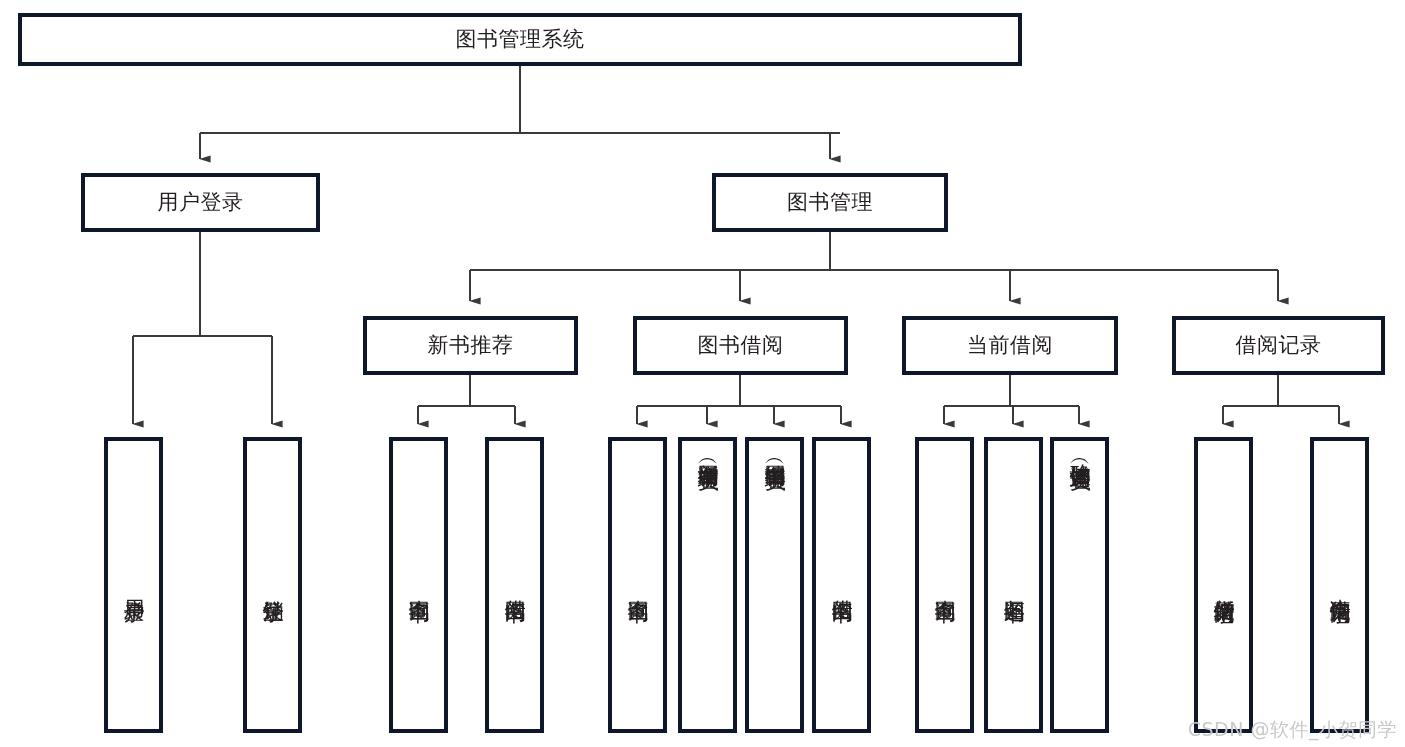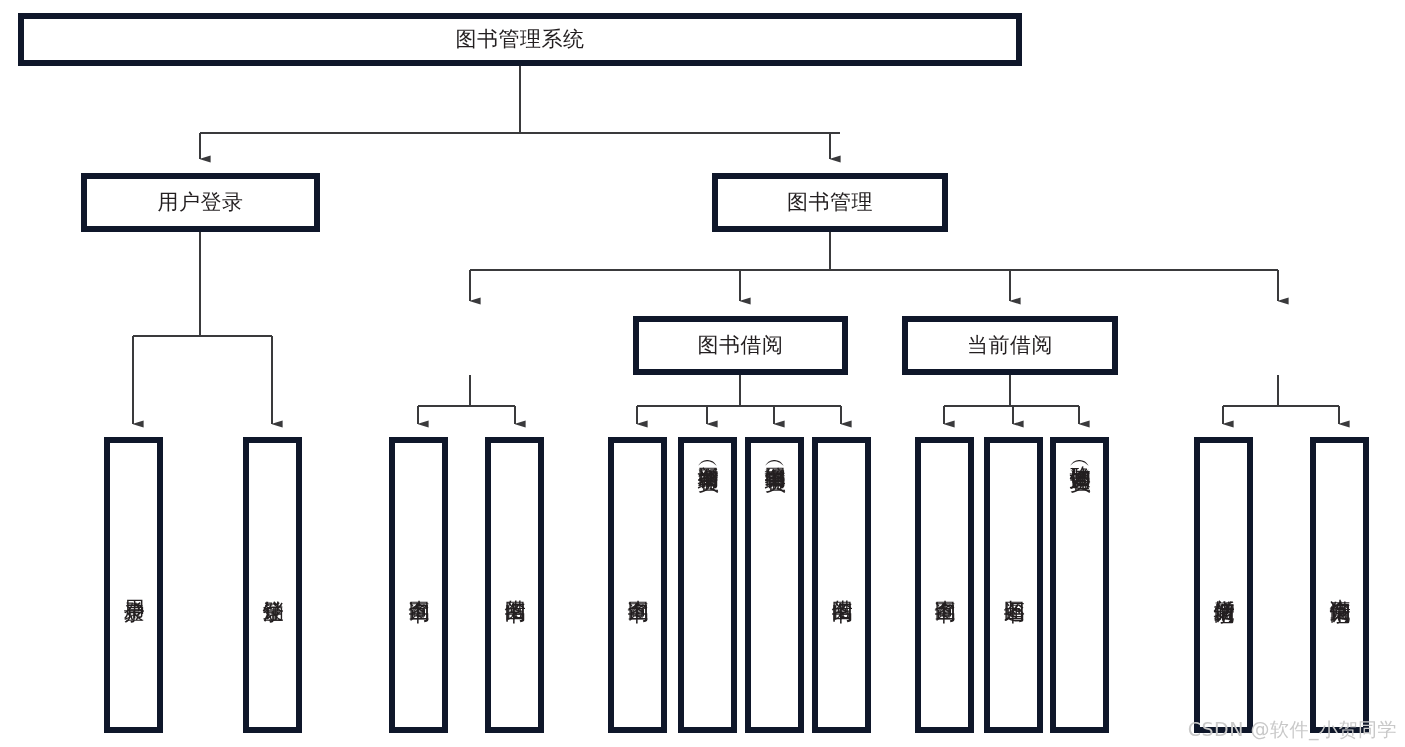--- a/index.html
+++ b/index.html
@@ -24,21 +24,21 @@
     position: absolute;
     left: 0;
     top: 0;
     width: 1405px;
     height: 747px;
   }
   .node-box {
     position: absolute;
     box-sizing: border-box;
     background: #ffffff;
-    border: 6px solid #0f172a;
+    border: 4px solid #0f172a;
     display: flex;
     align-items: center;
     justify-content: center;
     overflow: hidden;
   }
   .node-label-h {
     font-size: 21px;
     color: #231f20;
     line-height: 1.15;
     white-space: nowrap;
@@ -131,26 +131,32 @@
     <span class="node-label-h">图书管理系统</span>
   </div>
 
   <div class="node-box" style="left:81px; top:173px; width:239px; height:59px;">
     <span class="node-label-h">用户登录</span>
   </div>
   <div class="node-box" style="left:712px; top:173px; width:236px; height:59px;text-align:right;">
     <span class="node-label-h">图书管理</span>
   </div>
 
+  <div class="node-box" style="left:363px; top:316px; width:215px; height:59px;">
+    <span class="node-label-h">新书推荐</span>
+  </div>
   <div class="node-box" style="left:902px; top:316px; width:216px; height:59px;">
     <span class="node-label-h">当前借阅</span>
   </div>
   <div class="node-box" style="left:633px; top:316px; width:215px; height:59px;">
     <span class="node-label-h">图书借阅</span>
   </div>
+  <div class="node-box" style="left:1172px; top:316px; width:213px; height:59px;">
+    <span class="node-label-h">借阅记录</span>
+  </div>
 
   <div class="node-box leaf-box center-v" style="left:104px; top:437px; width:59px; height:296px;">
     <span class="node-label-v">用户登录</span>
   </div>
   <div class="node-box leaf-box center-v" style="left:243px; top:437px; width:59px; height:296px;">
     <span class="node-label-v">注销登录</span>
   </div>
 
   <div class="node-box leaf-box center-v" style="left:389px; top:437px; width:59px; height:296px;">
     <span class="node-label-v">查询图书</span>

